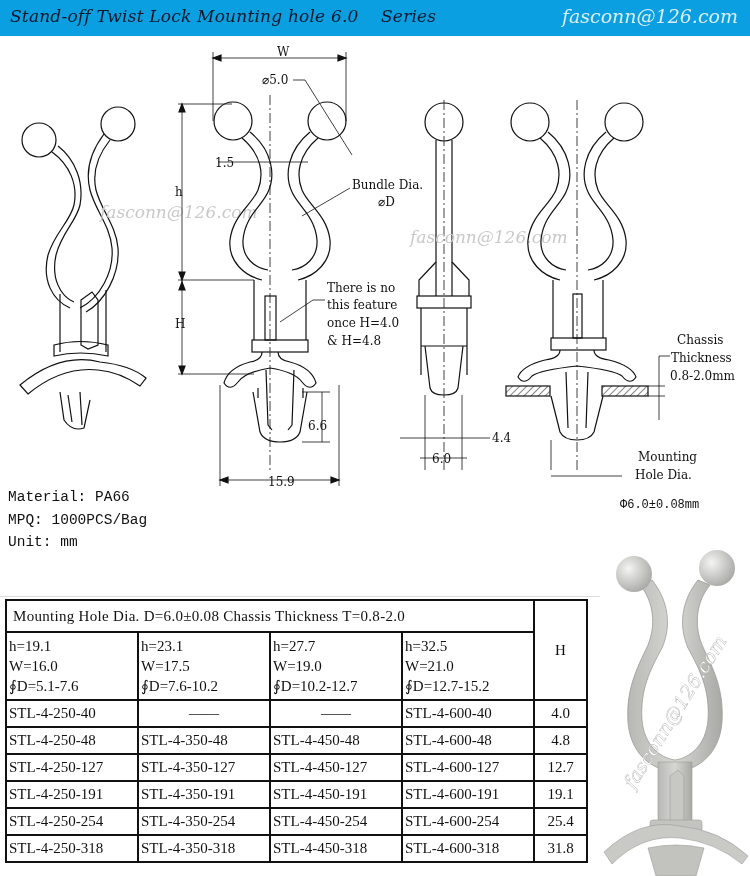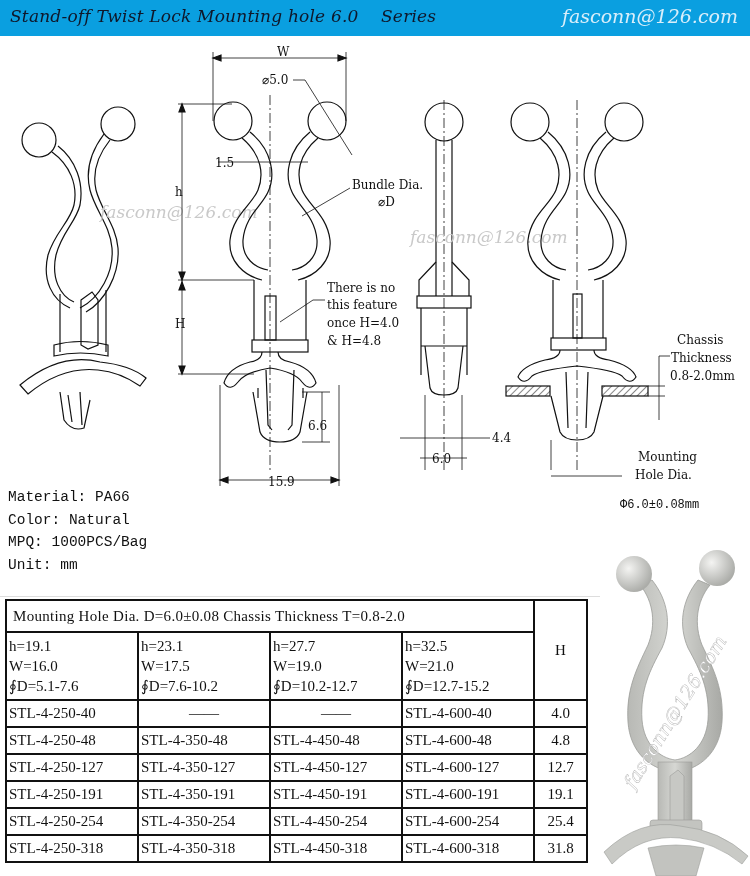--- a/index.html
+++ b/index.html
@@ -167,21 +167,20 @@
     <text class="lbl" x="671" y="362">Thickness</text>
     <text class="lbl" x="670" y="380">0.8-2.0mm</text>
     <text class="lbl" x="638" y="461">Mounting</text>
     <text class="lbl" x="635" y="479">Hole Dia.</text>
   </g>
 </svg>
 <div style="position:absolute;left:620px;top:486px;font-family:'Liberation Mono',monospace;font-size:12px;margin-top:12px;">Φ6.0±0.08mm</div>
 
 <div class="specs">
   <div>Material: PA66</div>
-  <div>Color: Natural</div>
   <div>MPQ: 1000PCS/Bag</div>
   <div>Unit: mm</div>
 </div>
 <div class="divider"></div>
 
 <table class="parts">
   <tbody>
       <tr>
     <td class="hdr" colspan="4">Mounting Hole Dia. D=6.0±0.08   Chassis Thickness T=0.8-2.0</td>
     <td class="hcol" rowspan="2">H</td>

